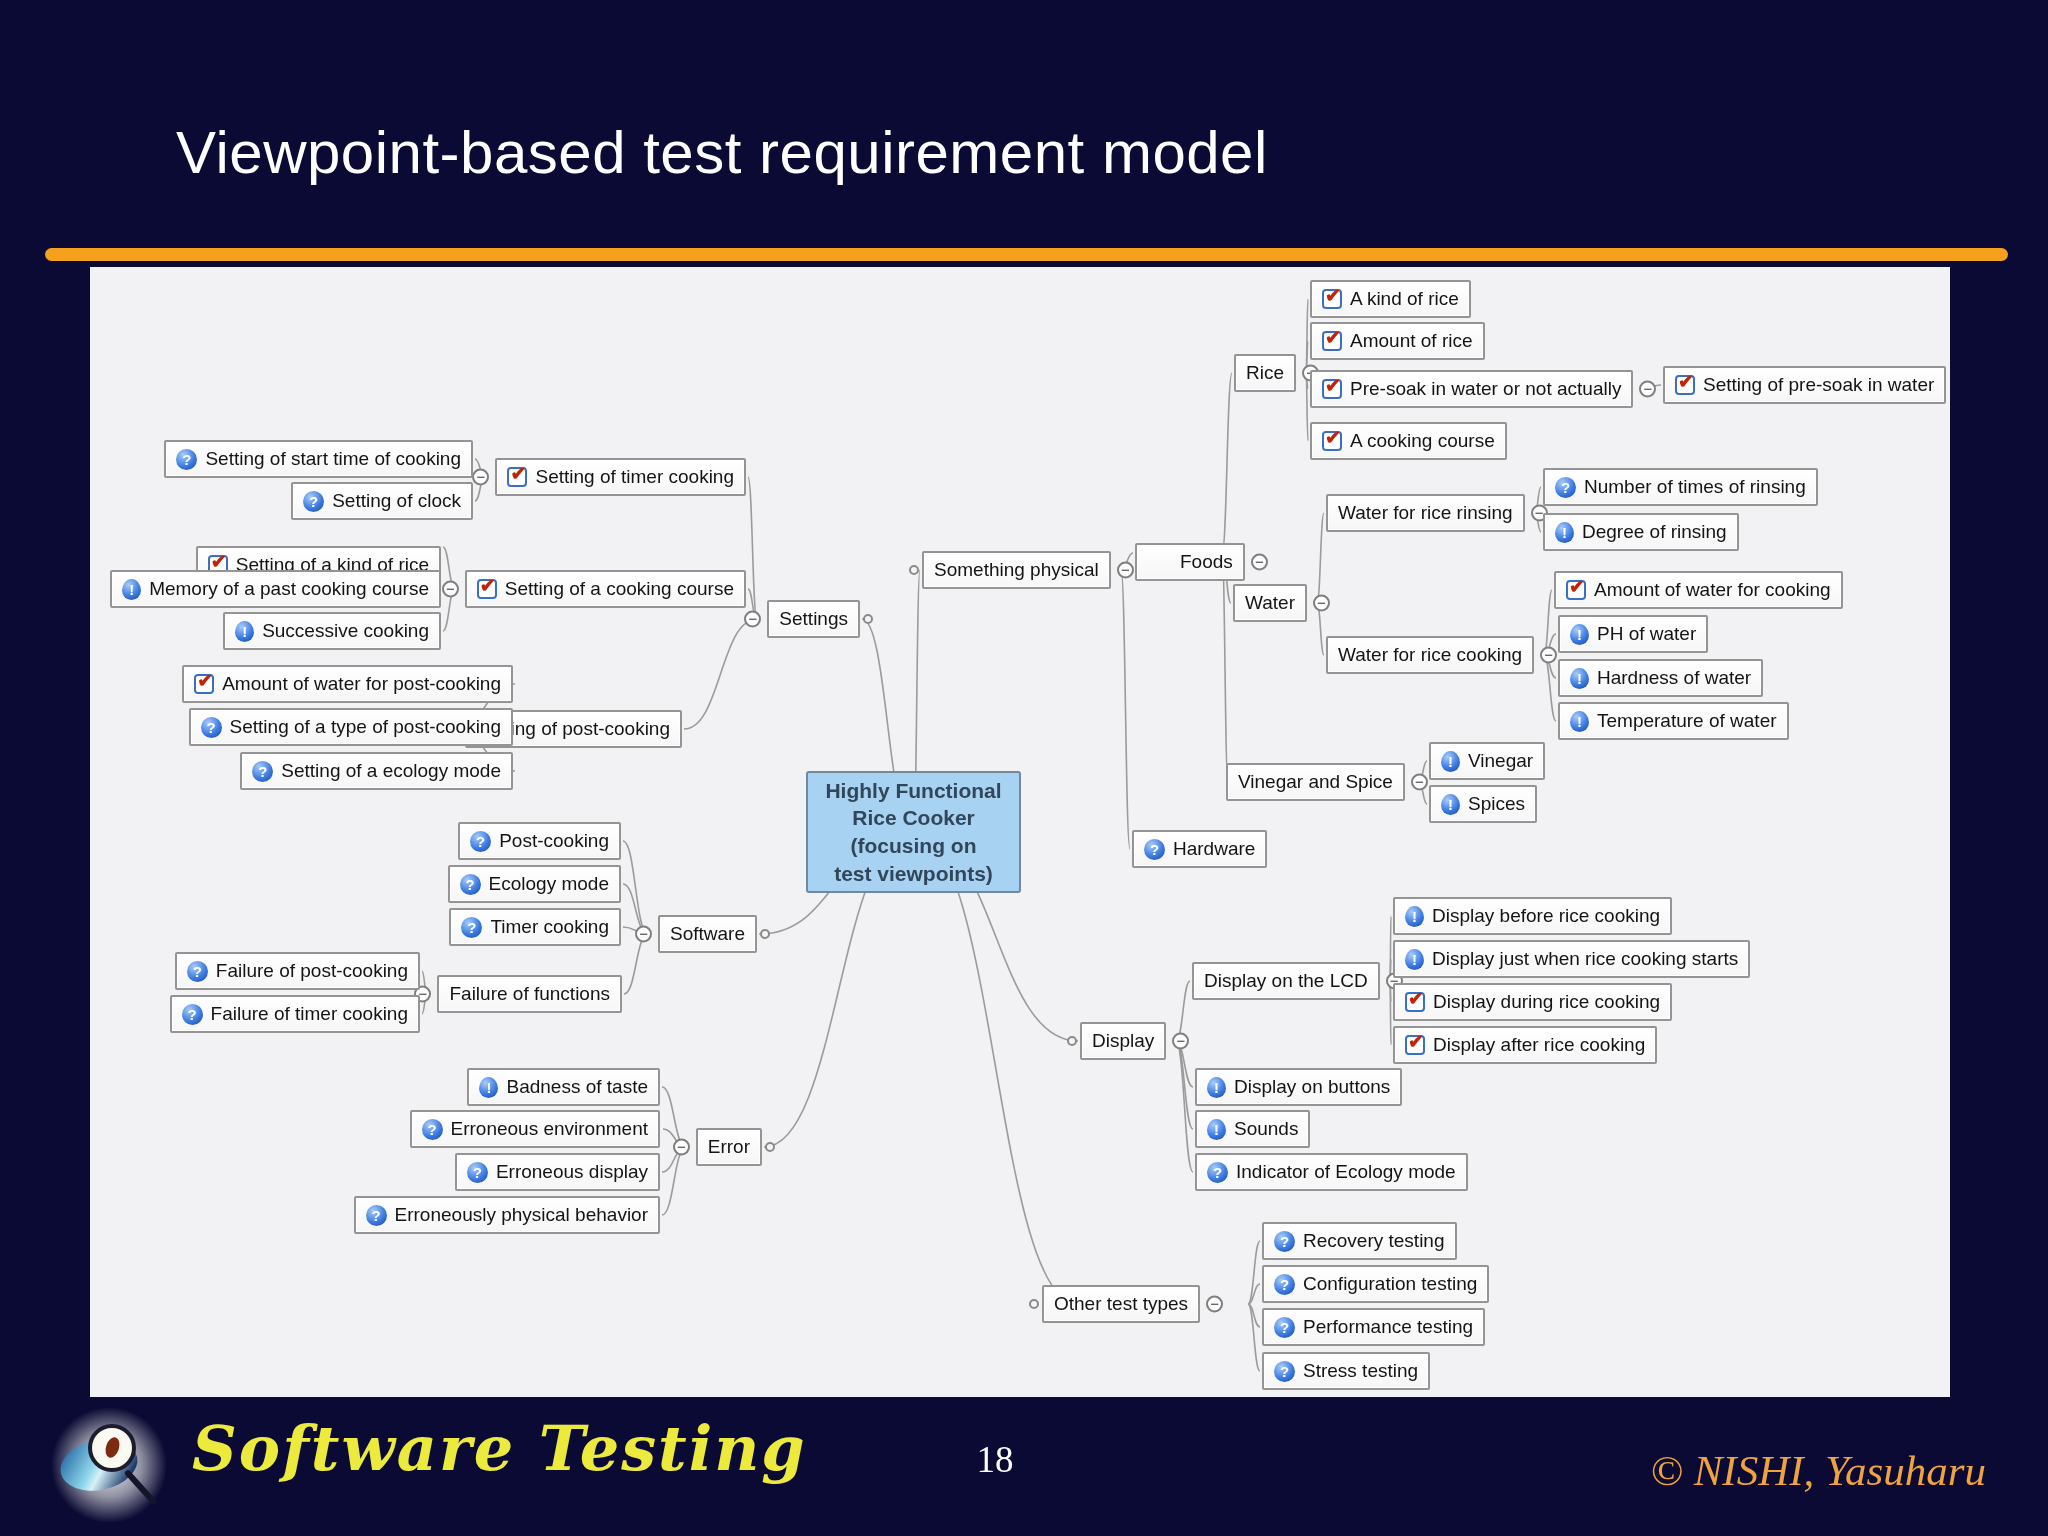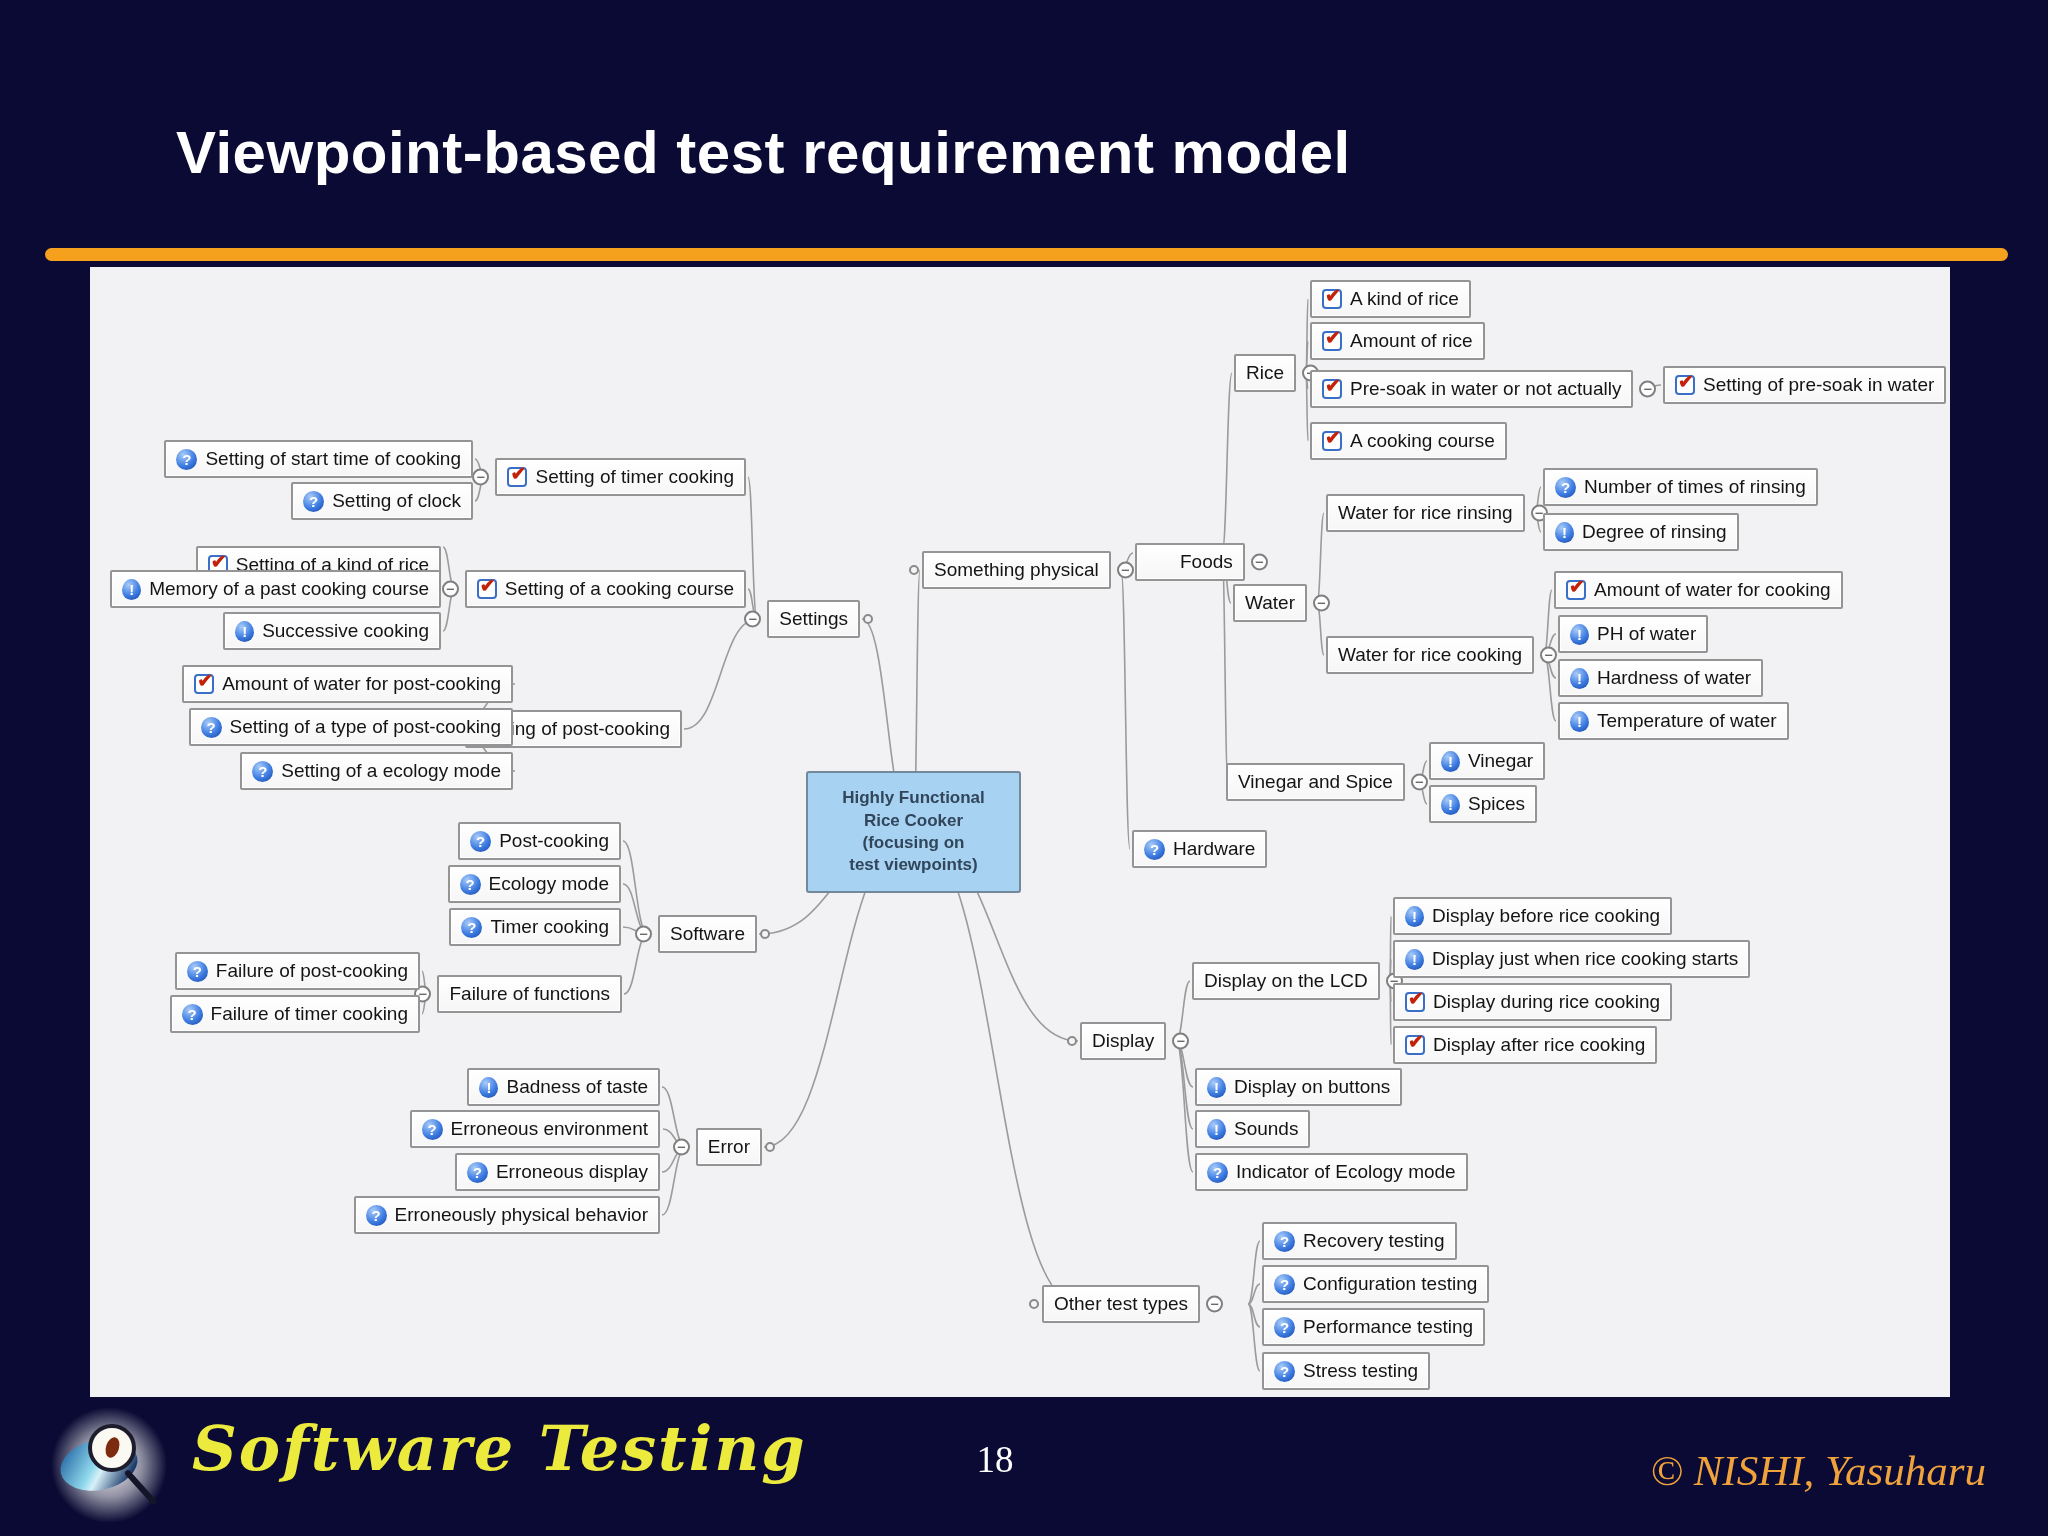--- a/index.html
+++ b/index.html
@@ -4,21 +4,21 @@
 <style>
   html,body{margin:0;padding:0;}
   body{
     width:2048px;height:1536px;position:relative;overflow:hidden;
     background:#0a0a34;
     font-family:"Liberation Sans",sans-serif;
   }
   
   .slide-title{
     position:absolute;left:176px;top:118px;margin:0;
-    color:#ffffff;font-size:60px;font-weight:700;letter-spacing:.5px;
+    color:#ffffff;font-size:60px;font-weight:400;letter-spacing:.5px;
     font-family:"Liberation Sans",sans-serif;
   }
   .accent-rule{
     position:absolute;left:45px;top:248px;width:1963px;height:13px;
     background:#F6A11E;border-radius:7px;
   }
   
   .mindmap{
     position:absolute;left:90px;top:267px;width:1860px;height:1130px;
     background:#f2f1f3;
@@ -28,21 +28,21 @@
     position:absolute;z-index:1;
     display:flex;align-items:center;gap:8px;
     height:38px;padding:0 10px;box-sizing:border-box;
     background:linear-gradient(#ffffff,#f6f6f6);
     border:2px solid #949494;border-radius:2px;
     font-size:19px;color:#141414;white-space:nowrap;
     box-shadow:inset 0 0 0 1px #ffffff;
   }
   .node.root{
     background:#A8D2F2;border:2px solid #73889b;border-radius:3px;
-    color:#31465a;font-weight:bold;font-size:17px;line-height:1.32;
+    color:#31465a;font-weight:bold;font-size:21px;line-height:1.32;
     white-space:pre-line;text-align:center;justify-content:center;
     box-shadow:none;
   }
   .icon{flex:0 0 auto;display:inline-block;}
   .icon-checkbox{
     width:20px;height:20px;position:relative;
     background:#ffffff;border:2px solid #3a6fc8;border-radius:4px;
     box-sizing:border-box;
   }
   .icon-checkbox::after{

